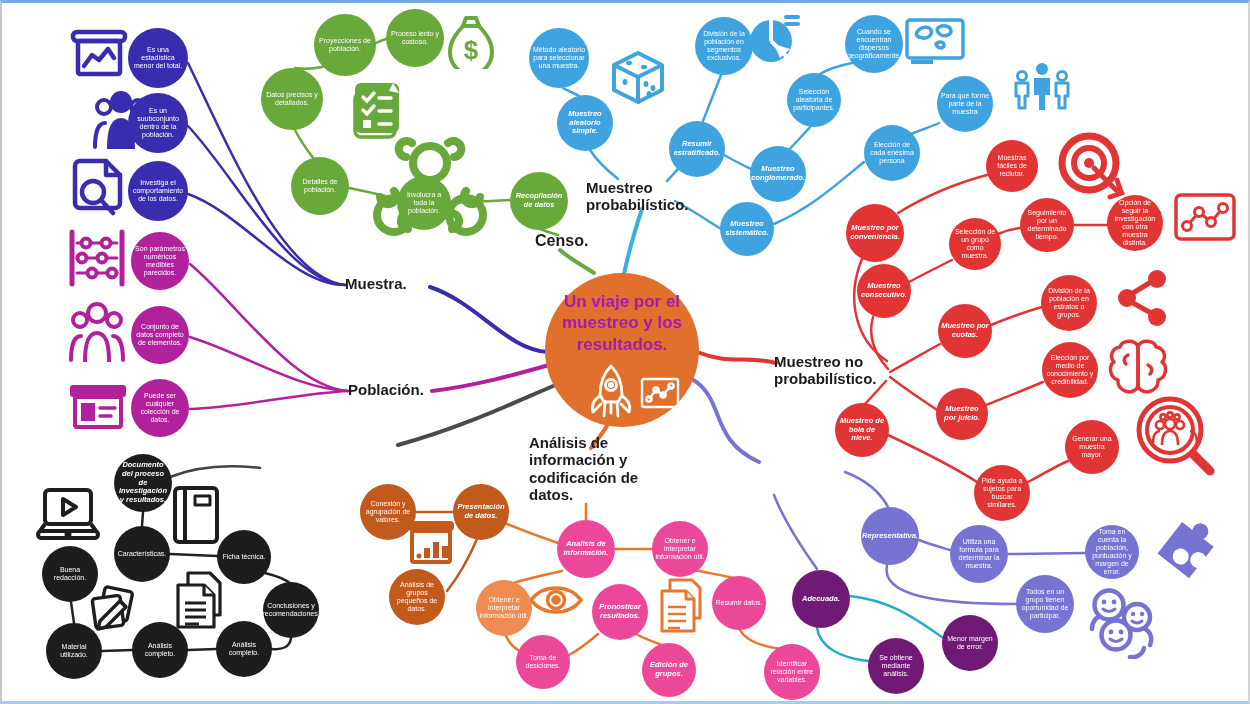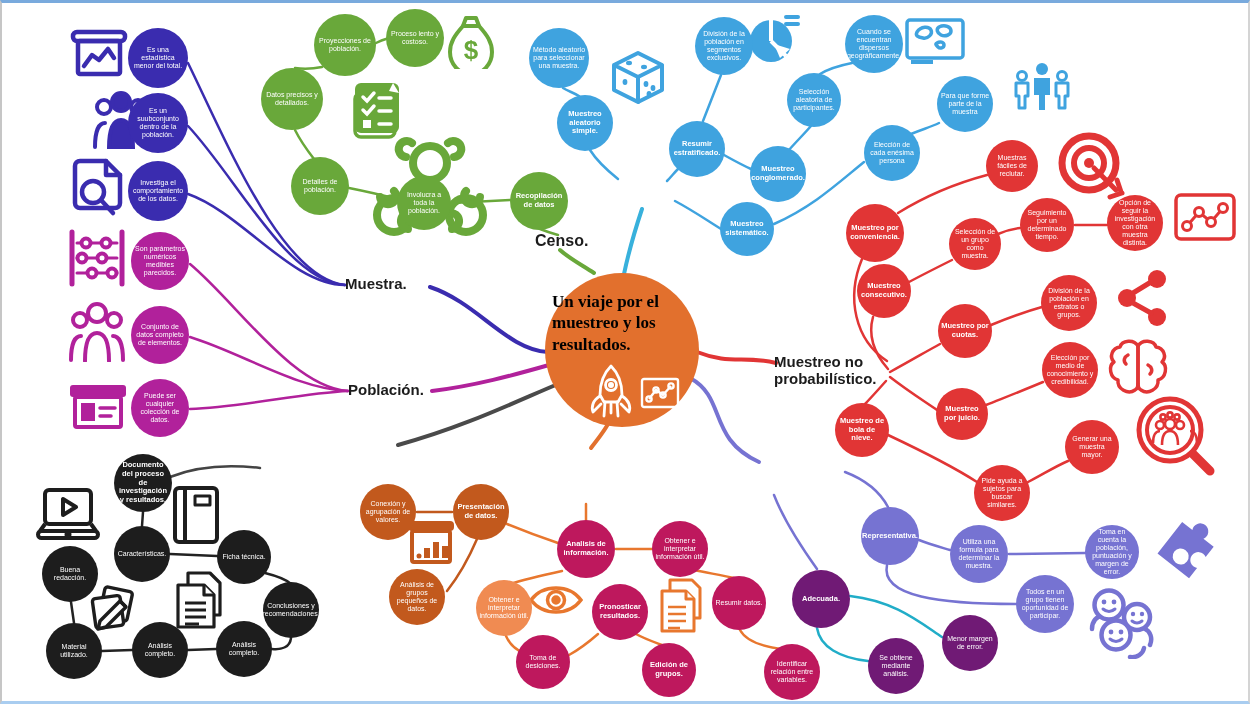--- a/index.html
+++ b/index.html
@@ -4,30 +4,30 @@
 <style>
   html,body{margin:0;padding:0;background:#e9e9e9;}
   .canvas{position:relative;width:1250px;height:704px;background:#ffffff;overflow:hidden;
     font-family:"Liberation Sans",sans-serif;
     border-top:3px solid #79aadd;border-bottom:3px solid #a9cdf0;
     border-left:2px solid #c6c6c6;border-right:2px solid #d4d4d4;box-sizing:border-box;}
   svg.edges{position:absolute;left:0;top:0;width:1250px;height:704px;}
   .nd{position:absolute;border-radius:50%;display:flex;align-items:center;justify-content:center;
     text-align:center;color:#fff;font-size:7px;line-height:1.15;padding:3px;box-sizing:border-box;
     overflow:hidden;}
-  .nd.b{font-weight:700;font-size:7.5px;}
+  .nd.b{font-weight:700;font-size:7.5px;font-style:italic;}
   .ind{background:#3a2caf;} .mag{background:#b1219b;} .grn{background:#69a83a;}
   .blu{background:#3fa3df;} .red{background:#e13535;}
-  .org{background:#be185d;} .ord{background:#c2591d;} .orl{background:#f08b52;}
+  .org{background:#ec4899;} .ord{background:#c2591d;} .orl{background:#f08b52;}
   .tea{background:#701a75;} .pur{background:#7673d2;} .blk{background:#1d1d1d;}
   .blabel{position:absolute;font-weight:700;color:#1c1c1c;font-size:15px;line-height:1.15;}
   .center-circle{position:absolute;left:543px;top:270px;width:154px;height:154px;border-radius:50%;
     background:#e2702d;}
-  .center-title{position:absolute;left:550px;top:288px;width:140px;color:#000000;
-    font-family:Liberation Serif, serif;font-weight:700;font-size:17px;line-height:1.25;}
+  .center-title{position:absolute;left:550px;top:288px;width:140px;text-align:center;color:#a21caf;
+    font-family:Liberation Sans, sans-serif;font-weight:700;font-size:17px;line-height:1.25;}
   .ic{position:absolute;}
   .ic svg{display:block;width:100%;height:100%;}
 </style>
 </head>
 <body>
 
 <div class="canvas">
 
   <svg class="edges">
     <g fill="none" stroke-linecap="round">
@@ -462,21 +462,23 @@
           <circle cx="16" cy="13" r="2.6"></circle>
           <circle cx="23" cy="18" r="2.6"></circle>
           <circle cx="31" cy="9" r="2.6"></circle>
         </g>
       </svg>
   </div>
 
   <div class="blabel" style="left:343px;top:272px;width:82px">Muestra.</div>
   <div class="blabel" style="left:346px;top:378px;width:94px">Población.</div>
   <div class="blabel" style="left:533px;top:229px;width:70px;font-size:16px">Censo.</div>
+  <div class="blabel" style="left:584px;top:176px;width:118px">Muestreo probabilístico.</div>
   <div class="blabel" style="left:772px;top:350px;width:116px">Muestreo no probabilístico.</div>
+  <div class="blabel" style="left:527px;top:431px;width:112px">Análisis de información y codificación de datos.</div>
 
   <div class="nd ind" style="left:126px;top:25px;width:60px;height:60px">Es una estadística menor del total.</div>
   <div class="nd ind" style="left:126px;top:90px;width:60px;height:60px">Es un suubconjunto dentro de la población.</div>
   <div class="nd ind" style="left:126px;top:158px;width:60px;height:60px">Investiga el comportamiento de los datos.</div>
 
   <div class="nd mag" style="left:129px;top:229px;width:58px;height:58px">Son parámetros numéricos medibles parecidos.</div>
   <div class="nd mag" style="left:129px;top:303px;width:58px;height:58px">Conjunto de datos completo de elementos.</div>
   <div class="nd mag" style="left:129px;top:376px;width:58px;height:58px">Puede ser cualquier colección de datos.</div>
 
   <div class="nd grn b" style="left:508px;top:169px;width:58px;height:58px">Recopilación de datos</div>

